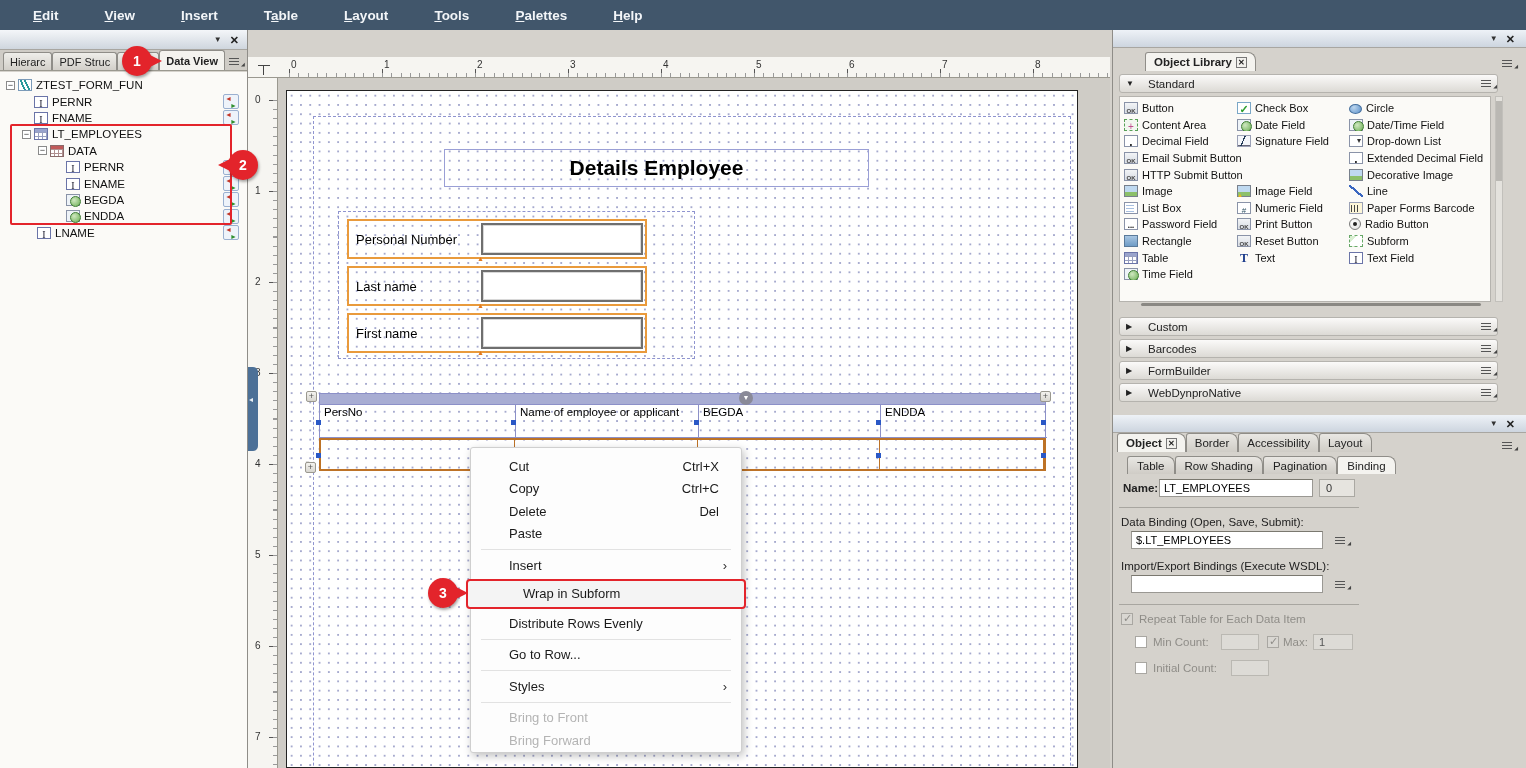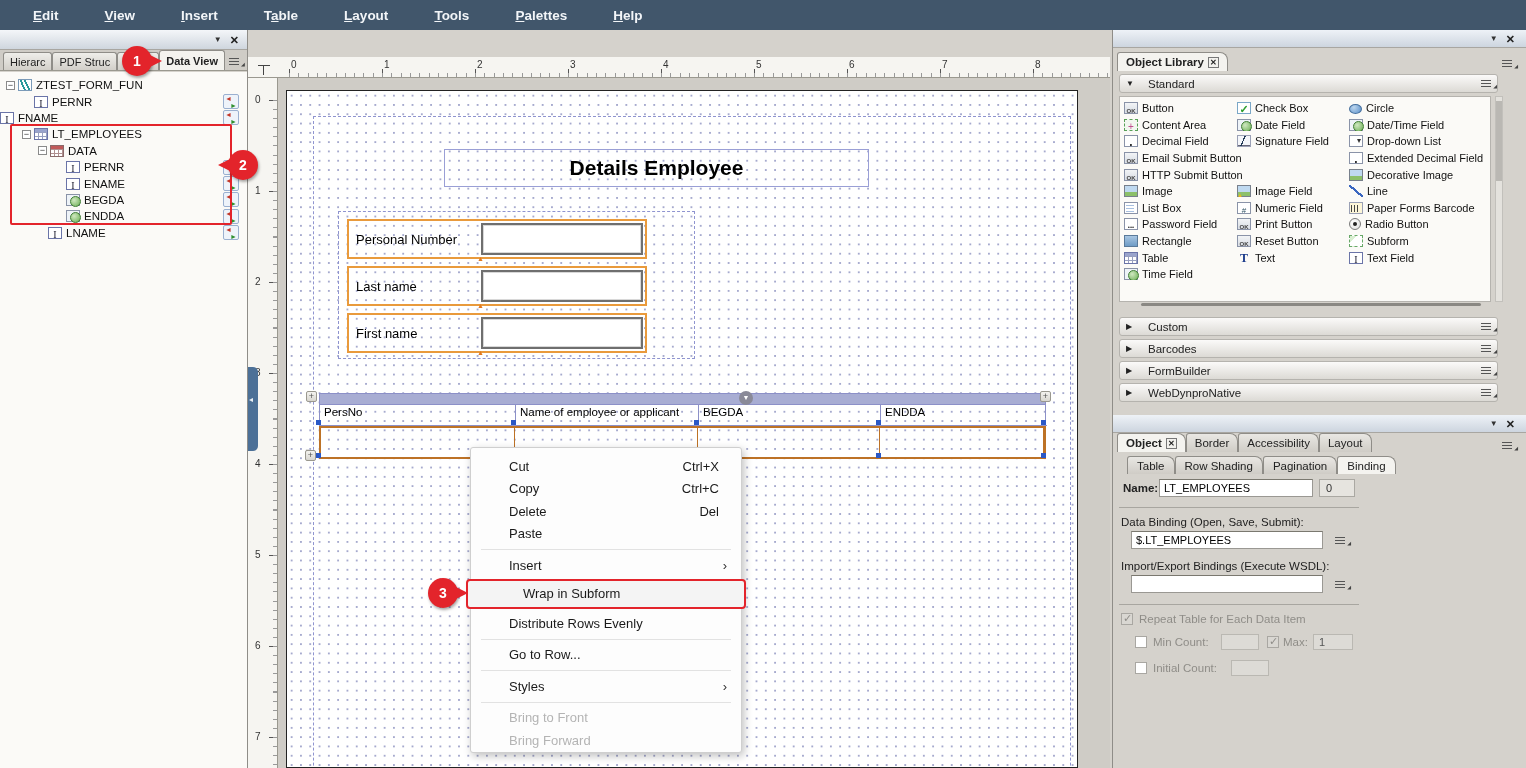--- a/index.html
+++ b/index.html
@@ -135,21 +135,21 @@
   .fld { position:absolute; left:60px; width:300px; height:40px; border:2px solid #e99a3c; background:transparent; }
   .fld-label { position:absolute; left:7px; top:0; height:100%; display:flex; align-items:center; font-size:13px; color:#000; }
   .fld-input { position:absolute; left:132px; top:2px; width:162px; height:32px; background:#fff; border:2px solid #6f6f6f;
     box-shadow:inset 0 0 0 1px #d8d8d8; }
   .fld-caret { position:absolute; left:128px; bottom:-5px; font-size:7px; color:#e07820; }
 
   
   #dtable { position:absolute; left:32px; top:302px; width:727px; }
   #dtable-band { height:12px; background:#a8add3; border:1px solid #8c90c8; position:relative; }
   #dtable-head { display:grid; grid-template-columns:196px 183px 182px 166px; border-left:1px solid #8c90c8; border-right:1px solid #8c90c8; }
-  .th-cell { height:21px; border-right:1px solid #8c90c8; border-bottom:1px solid #8c90c8; font-size:11.5px; color:#000;
+  .th-cell { height:33px; border-right:1px solid #8c90c8; border-bottom:1px solid #8c90c8; font-size:11.5px; color:#000;
     padding:1px 0 0 4px; white-space:nowrap; overflow:hidden; }
   .th-cell:last-child { border-right:none; }
   #dtable-body { position:relative; height:33px; border:2px solid #bd7226; display:grid; grid-template-columns:194px 183px 182px 164px; }
   .tb-cell { border-right:1px solid #bd7226; }
   .tb-cell:last-child { border-right:none; }
   .hdl { position:absolute; width:5px; height:5px; background:#2a58c6; z-index:3; }
   .grip { position:absolute; width:11px; height:11px; border:1px solid #9a988f; background:linear-gradient(#f4f3ef,#d8d6d0);
     border-radius:2px; font-size:9px; line-height:9px; text-align:center; color:#555; z-index:3; }
   .rowsel { position:absolute; left:-16px; top:20px; width:13px; height:13px; color:#8a8a8a; font-size:12px; line-height:13px; z-index:3; }
   .funnel { position:absolute; left:419px; top:-3px; width:14px; height:14px; border-radius:50%; background:#8a8a98;
@@ -258,21 +258,21 @@
           <span class="tlabel">ZTEST_FORM_FUN</span>
         </div>
         <div class="tree-row" style="padding-left: 34px;">
           <span class="ticn i-field"></span>
           <span class="tlabel">PERNR</span>
           <span class="bind-pair">
             <b class="ar">◄</b>
             <b class="ag">►</b>
           </span>
         </div>
-        <div class="tree-row" style="">
+        <div class="tree-row" style="padding-left: 34px;">
           <span class="ticn i-field"></span>
           <span class="tlabel">FNAME</span>
           <span class="bind-pair">
             <b class="ar">◄</b>
             <b class="ag">►</b>
           </span>
         </div>
         <div class="tree-row" style="padding-left: 22px;">
           <span class="exp">−</span>
           <span class="ticn i-table"></span>
@@ -308,21 +308,21 @@
           </span>
         </div>
         <div class="tree-row" style="padding-left: 66px;">
           <span class="ticn i-date"></span>
           <span class="tlabel">ENDDA</span>
           <span class="bind-pair">
             <b class="ar">◄</b>
             <b class="ag">►</b>
           </span>
         </div>
-        <div class="tree-row" style="padding-left: 48px;">
+        <div class="tree-row" style="padding-left: 37px;">
           <span class="ticn i-field"></span>
           <span class="tlabel">LNAME</span>
           <span class="bind-pair">
             <b class="ar">◄</b>
             <b class="ag">►</b>
           </span>
         </div>
       </div>
   </div>
 
@@ -474,21 +474,21 @@
   <div id="tree-red-box"></div>
   <div class="badge tail-right" id="badge1">1</div>
   <div class="badge tail-left" id="badge2">2</div>
   <div class="badge tail-right" id="badge3">3</div>
 
   <div id="right-panel">
     <div class="rp-minibar" style="top:0;">
       <span class="capt-arrow">▼</span>
       <span class="capt-x">✕</span>
     </div>
-    <div class="rp-tabrow" style="top:22px;">
+    <div class="rp-tabrow" style="top:22px;margin-left:28px;">
       <div class="rtab active">
         <span>Object Library</span>
         <span class="close-box">✕</span>
       </div>
     </div>
     <span class="menu-lines" style="position:absolute; right:14px; top:30px;"></span>
     <div class="sec-head" style="top:44px;">
       <span class="tri">▼</span>
       <span class="sec-label">Standard</span>
       <span class="menu-lines"></span>

